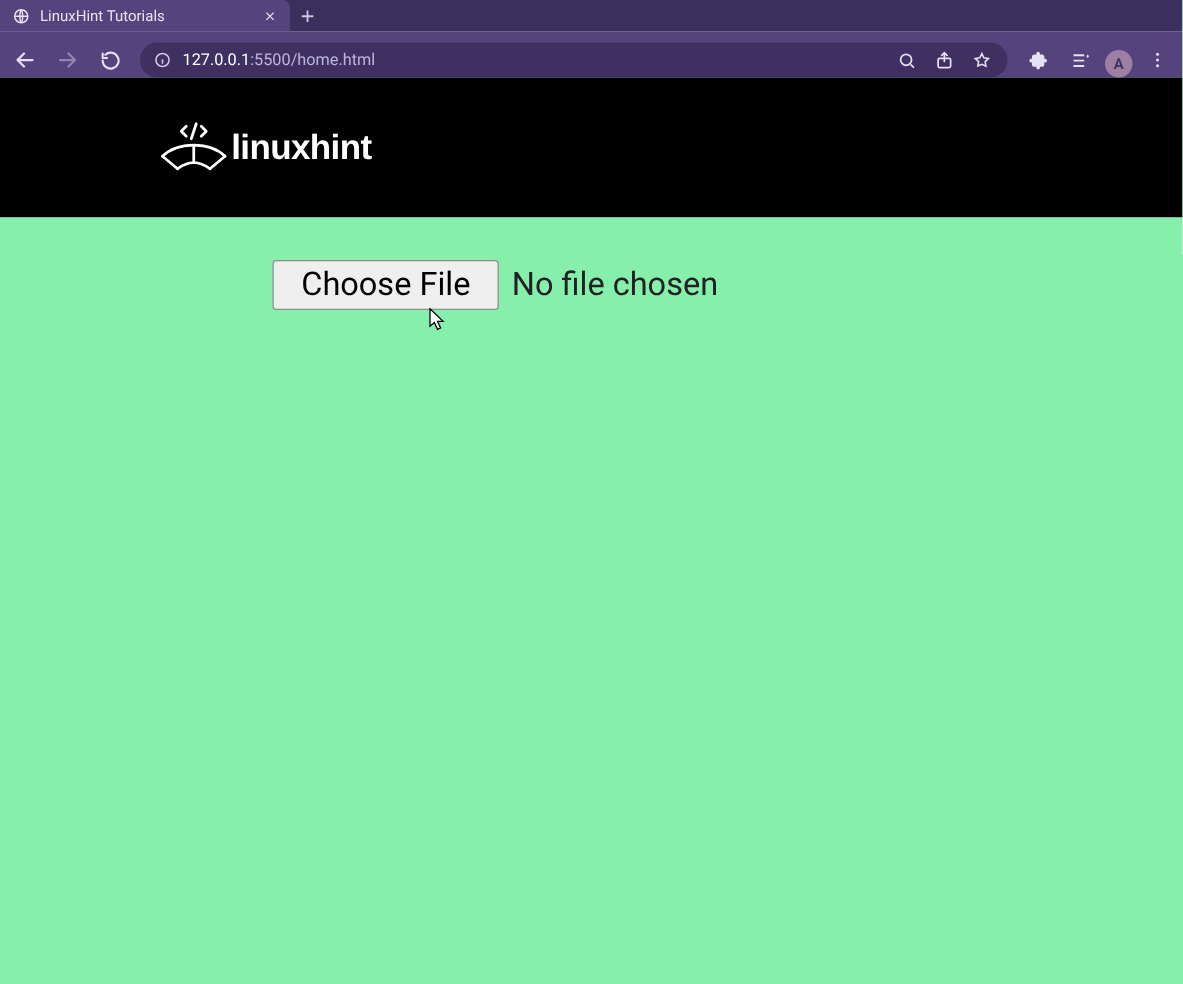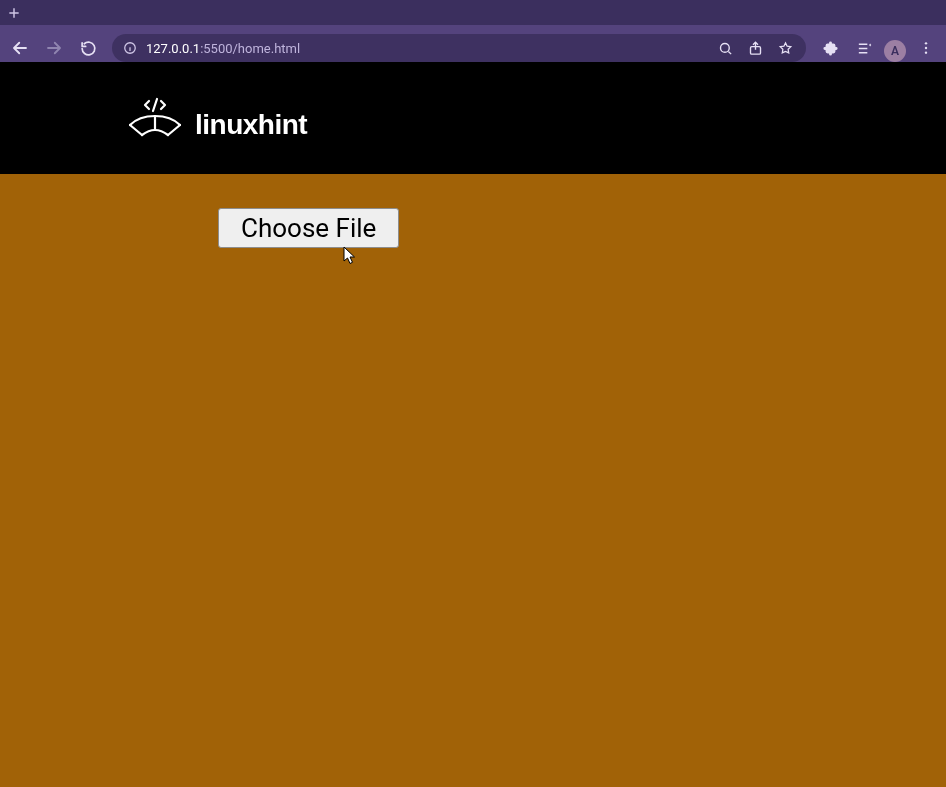--- a/index.html
+++ b/index.html
@@ -111,22 +111,21 @@
     .page-header {
       height: 112px;
       background: #000;
       display: flex;
       align-items: center;
       padding-left: 125px;
       gap: 30px;
     }
     .logo {
       display: flex;
-      align-items: flex-end;
-      gap: 10px;
+      align-items: center;
       color: #fff;
     }
     .logo-mark {
       position: relative;
       width: 60px;
       height: 46px;
     }
     .logo-text {
       font-family: Arial, sans-serif;
       font-weight: 600;
@@ -137,21 +136,21 @@
       color: #fff;
       font-family: "Consolas","Menlo","Courier New",monospace;
       font-weight: 700;
       font-size: 24px;
       line-height: 1.32;
       white-space: pre;
     }
 
     
     .content {
-      background: #a16207;
+      background: #86efac;
       height: calc(787px - 25px - 37px - 112px);
       padding: 34px 0 0 218px;
     }
     .file-row {
       display: flex;
       align-items: center;
       gap: 10px;
       font-size: 26px;
       color: #111;
     }
@@ -170,20 +169,36 @@
       position: absolute;
       left: 343px;
       top: 246px;
       pointer-events: none;
     }
   </style>
 </head>
 <body>
 
 <div class="tab-strip">
+  <div class="tab">
+    <span class="favicon">
+      <svg viewBox="0 0 24 24" width="14" height="14" fill="none" stroke="#e8e3f3" stroke-width="2">
+        <circle cx="12" cy="12" r="9"></circle>
+        <path d="M3 12h18"></path>
+        <path d="M12 3c2.5 3 2.5 15 0 18"></path>
+        <path d="M12 3c-2.5 3-2.5 15 0 18"></path>
+      </svg>
+    </span>
+    <span class="tab-title">LinuxHint Tutorials</span>
+    <span class="close">
+      <svg viewBox="0 0 24 24" width="10" height="10" stroke="#e8e3f3" stroke-width="2.5">
+          <path d="M5 5l14 14M19 5L5 19"></path>
+        </svg>
+    </span>
+  </div>
   <div class="new-tab-btn">
     <svg viewBox="0 0 24 24" width="14" height="14" stroke="#cfc6e6" stroke-width="2.5">
         <path d="M12 4v16M4 12h16"></path>
       </svg>
   </div>
 </div>
 
 <div class="toolbar">
   <div class="tb-btn">
     <svg viewBox="0 0 24 24" width="18" height="18" fill="none" stroke="currentColor" stroke-width="2.4" stroke-linecap="round" stroke-linejoin="round">
@@ -272,18 +287,19 @@
         </g>
       </svg>
     </div>
     <span class="logo-text">linuxhint</span>
   </div>
 </div>
 
 <div class="content">
   <div class="file-row">
     <button class="choose-btn">Choose File</button>
+    <span class="file-status">No file chosen</span>
   </div>
 </div>
 
 <svg class="cursor" width="16" height="20" viewBox="0 0 16 20">
   <path d="M1 1l0 14 3.5-3 2.5 5.5 2.5-1.2-2.5-5.3 4.5 0z" fill="#fff" stroke="#000" stroke-width="1"></path>
 </svg>
 
 </body></html>

